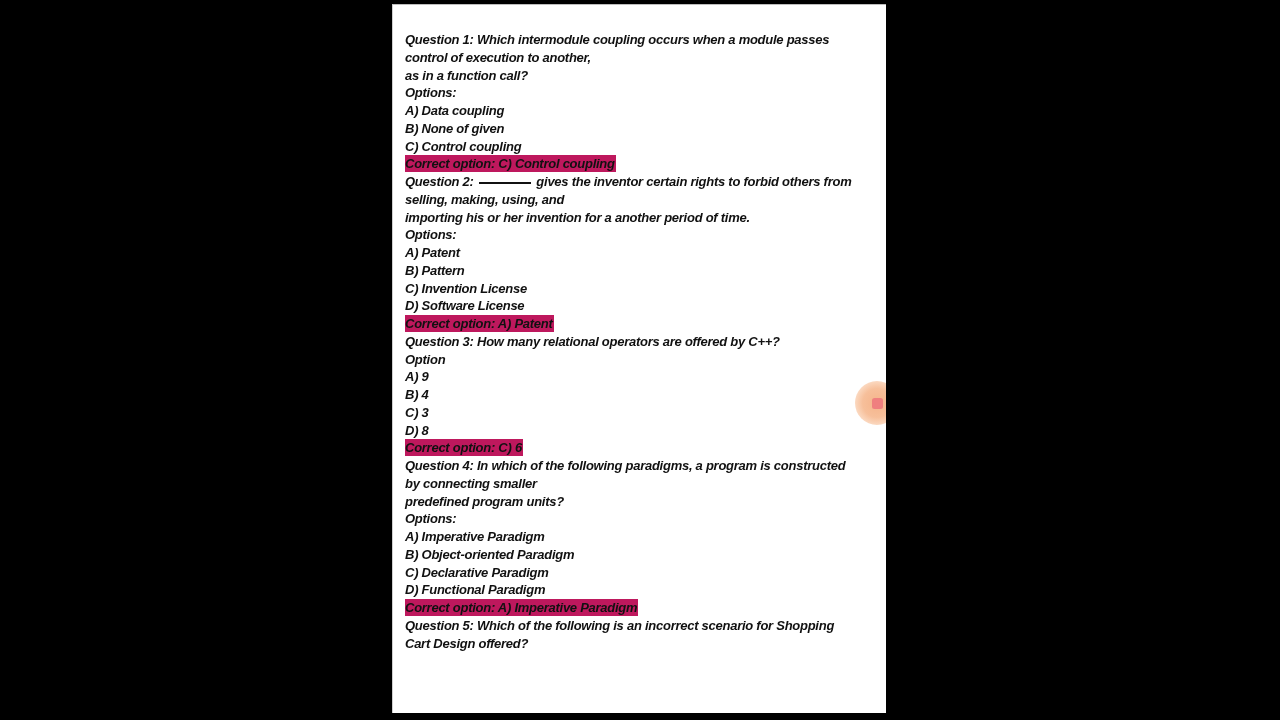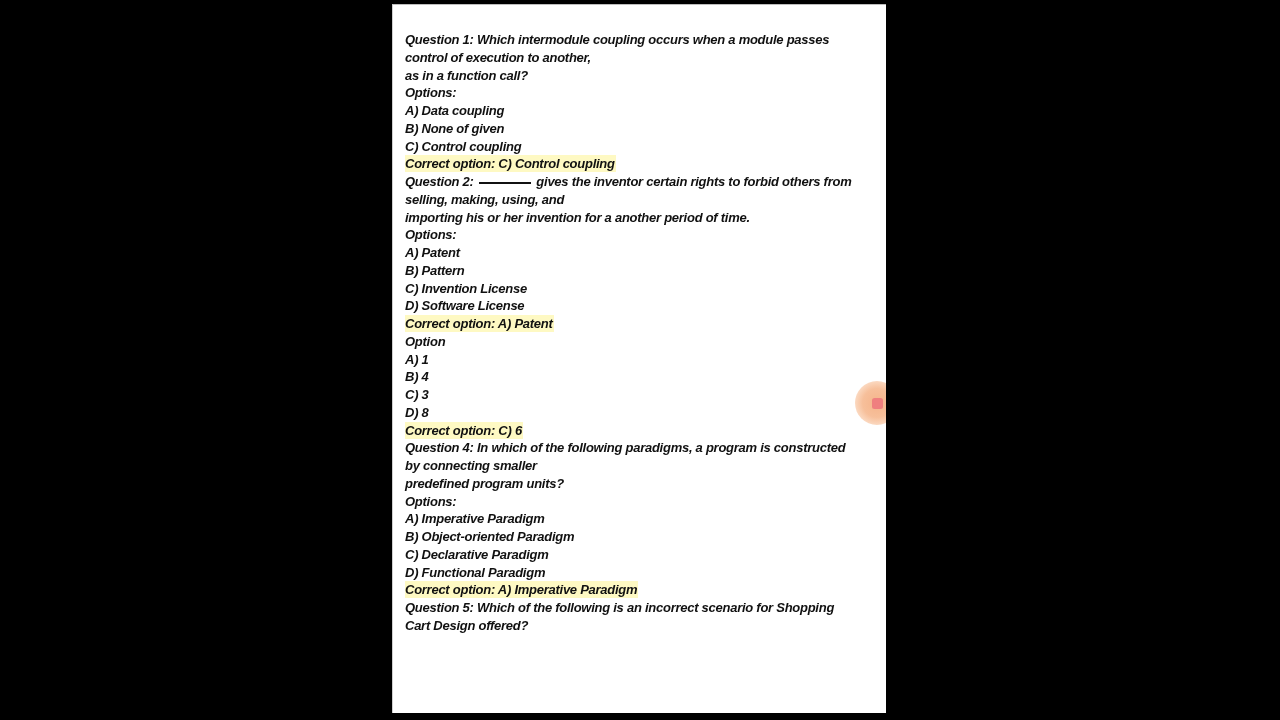--- a/index.html
+++ b/index.html
@@ -43,21 +43,21 @@
     line-height: 17.75px;
     color: #111111;
     white-space: pre;
     letter-spacing: -0.02em;
     height: 17.75px;
   }
   .line.hl {
     display: block;
   }
   .line.hl > span.mark {
-    background: #fef9c3;
+    background: #be185d;
     padding: 1px 1px 1px 0;
     box-decoration-break: clone;
   }
   .blank-rule {
     display: inline-block;
     width: 52px;
     border-bottom: 2px solid #111111;
     vertical-align: 2px;
     margin: 0 2px;
   }
@@ -139,22 +139,23 @@
         <div class="line hl"><span class="mark">Correct option: C) Control coupling</span></div>
         <div class="line"><span><span>Question 2: </span><span class="blank-rule"></span><span> gives the inventor certain rights to forbid others from</span></span></div>
         <div class="line">selling, making, using, and</div>
         <div class="line">importing his or her invention for a another period of time.</div>
         <div class="line">Options:</div>
         <div class="line">A) Patent</div>
         <div class="line">B) Pattern</div>
         <div class="line">C) Invention License</div>
         <div class="line">D) Software License</div>
         <div class="line hl"><span class="mark">Correct option: A) Patent</span></div>
+        <div class="line">Question 3: How many relational operators are offered by C++?</div>
         <div class="line">Option</div>
-        <div class="line">A) 1</div>
+        <div class="line">A) 9</div>
         <div class="line">B) 4</div>
         <div class="line">C) 3</div>
         <div class="line">D) 8</div>
         <div class="line hl"><span class="mark">Correct option: C) 6</span></div>
         <div class="line">Question 4: In which of the following paradigms, a program is constructed</div>
         <div class="line">by connecting smaller</div>
         <div class="line">predefined program units?</div>
         <div class="line">Options:</div>
         <div class="line">A) Imperative Paradigm</div>
         <div class="line">B) Object-oriented Paradigm</div>

